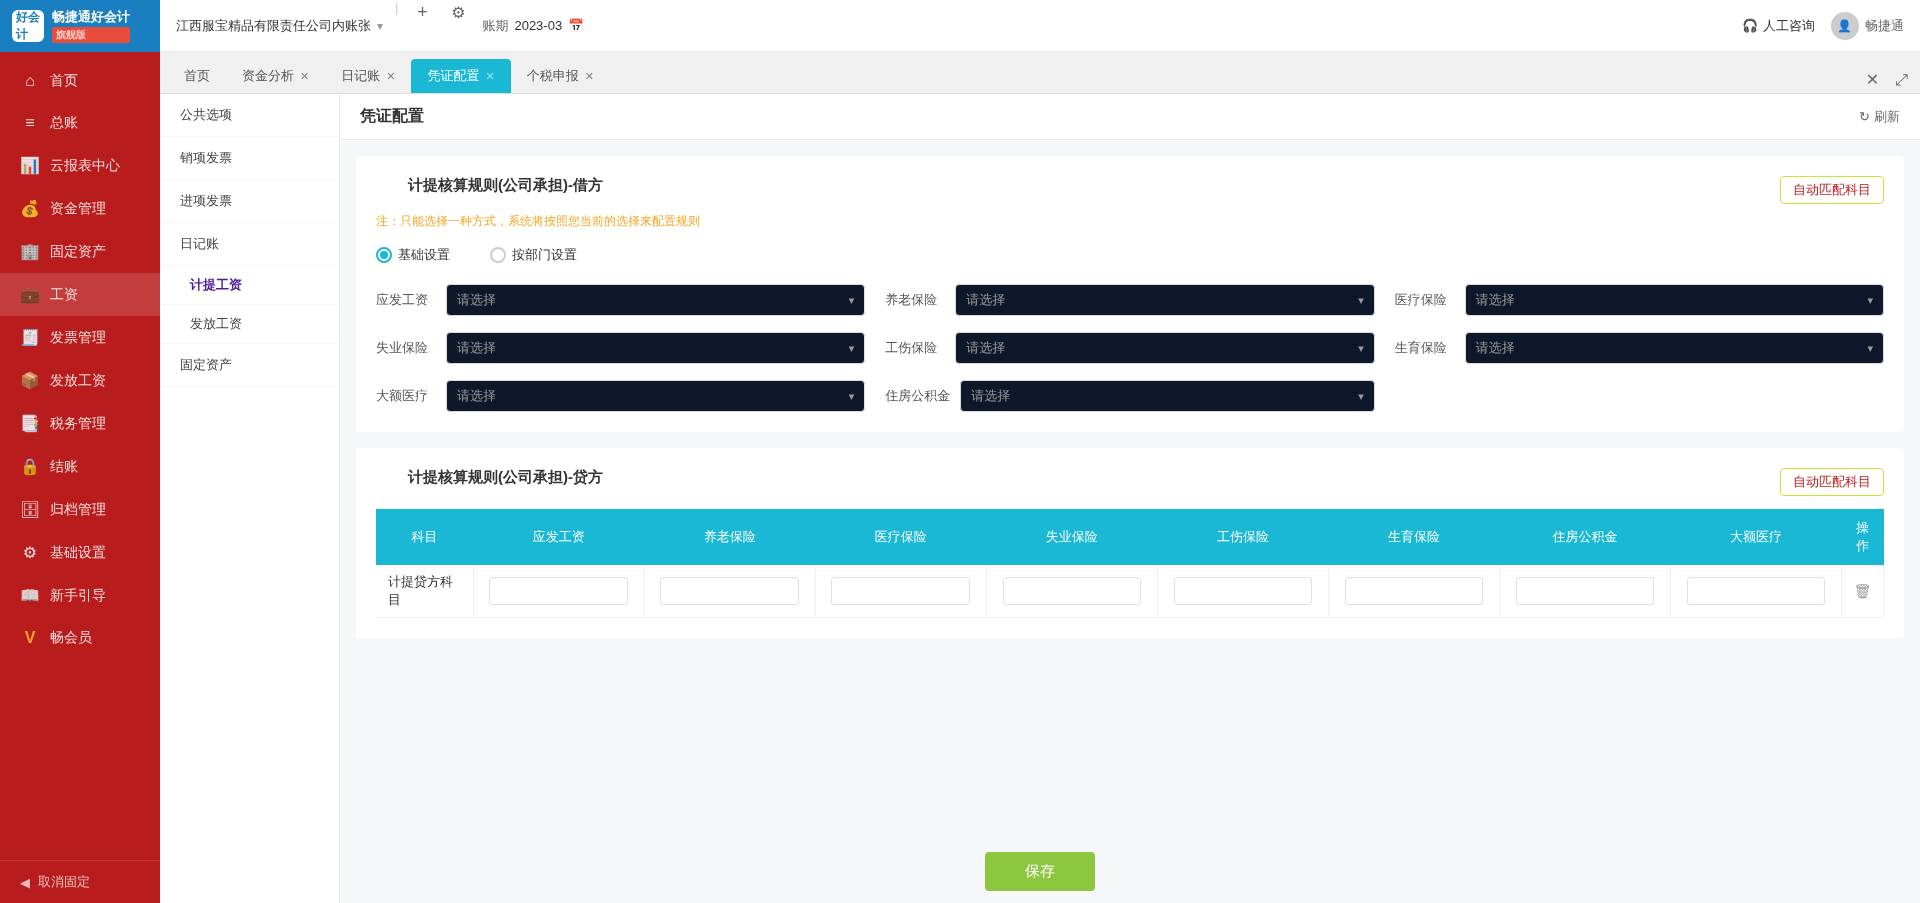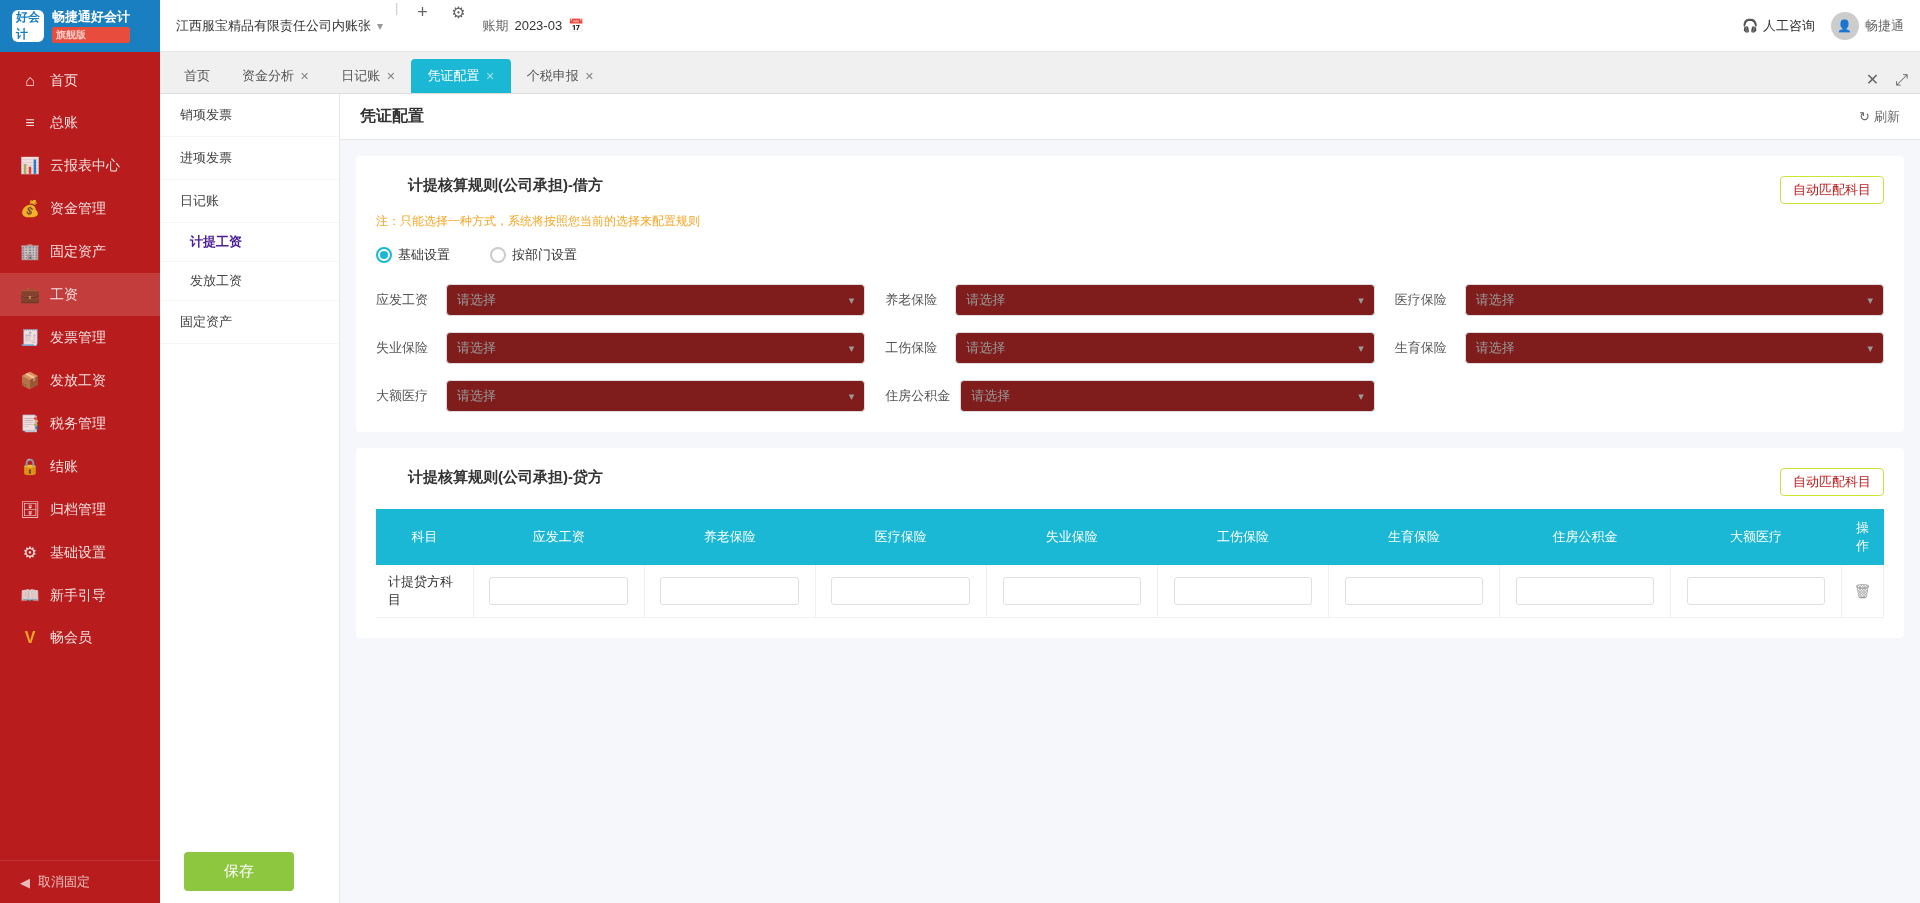--- a/index.html
+++ b/index.html
@@ -341,21 +341,21 @@
       font-size: 13px;
       white-space: nowrap;
       min-width: 60px;
     }
     .form-select {
       flex: 1;
       height: 32px;
       border: 1px solid #ddd;
       border-radius: 4px;
       padding: 0 10px;
-      background: #7f1d1d;
+      background: #0f172a;
       color: #999;
       font-size: 13px;
       display: flex;
       align-items: center;
       justify-content: space-between;
       cursor: pointer;
     }
     .form-select-arrow { color: #999; font-size: 11px; }
 
     
@@ -400,21 +400,21 @@
 
     
     .save-bar {
       position: fixed;
       bottom: 0;
       right: 0;
       left: 160px;
       background: transparent;
       padding: 12px 24px;
       display: flex;
-      justify-content: flex-start;
+      justify-content: center;
       pointer-events: none;
     }
     .save-btn {
       background: #8dc63f;
       color: white;
       border: none;
       padding: 10px 40px;
       border-radius: 4px;
       font-size: 15px;
       cursor: pointer;
@@ -550,20 +550,23 @@
     </div>
     <div class="tabbar-actions">
       <button class="tabbar-action-btn">✕</button>
       <button class="tabbar-action-btn">⤢</button>
     </div>
   </div>
 
   <div class="content">
 
     <div class="left-sidebar">
+      <div class="left-nav-item">
+        <span>公共选项</span>
+      </div>
       <div class="left-nav-item">
         <span>销项发票</span>
       </div>
       <div class="left-nav-item">
         <span>进项发票</span>
       </div>
       <div class="left-nav-item">
         <span>日记账</span>
       </div>
       <div class="left-nav-sub active">

